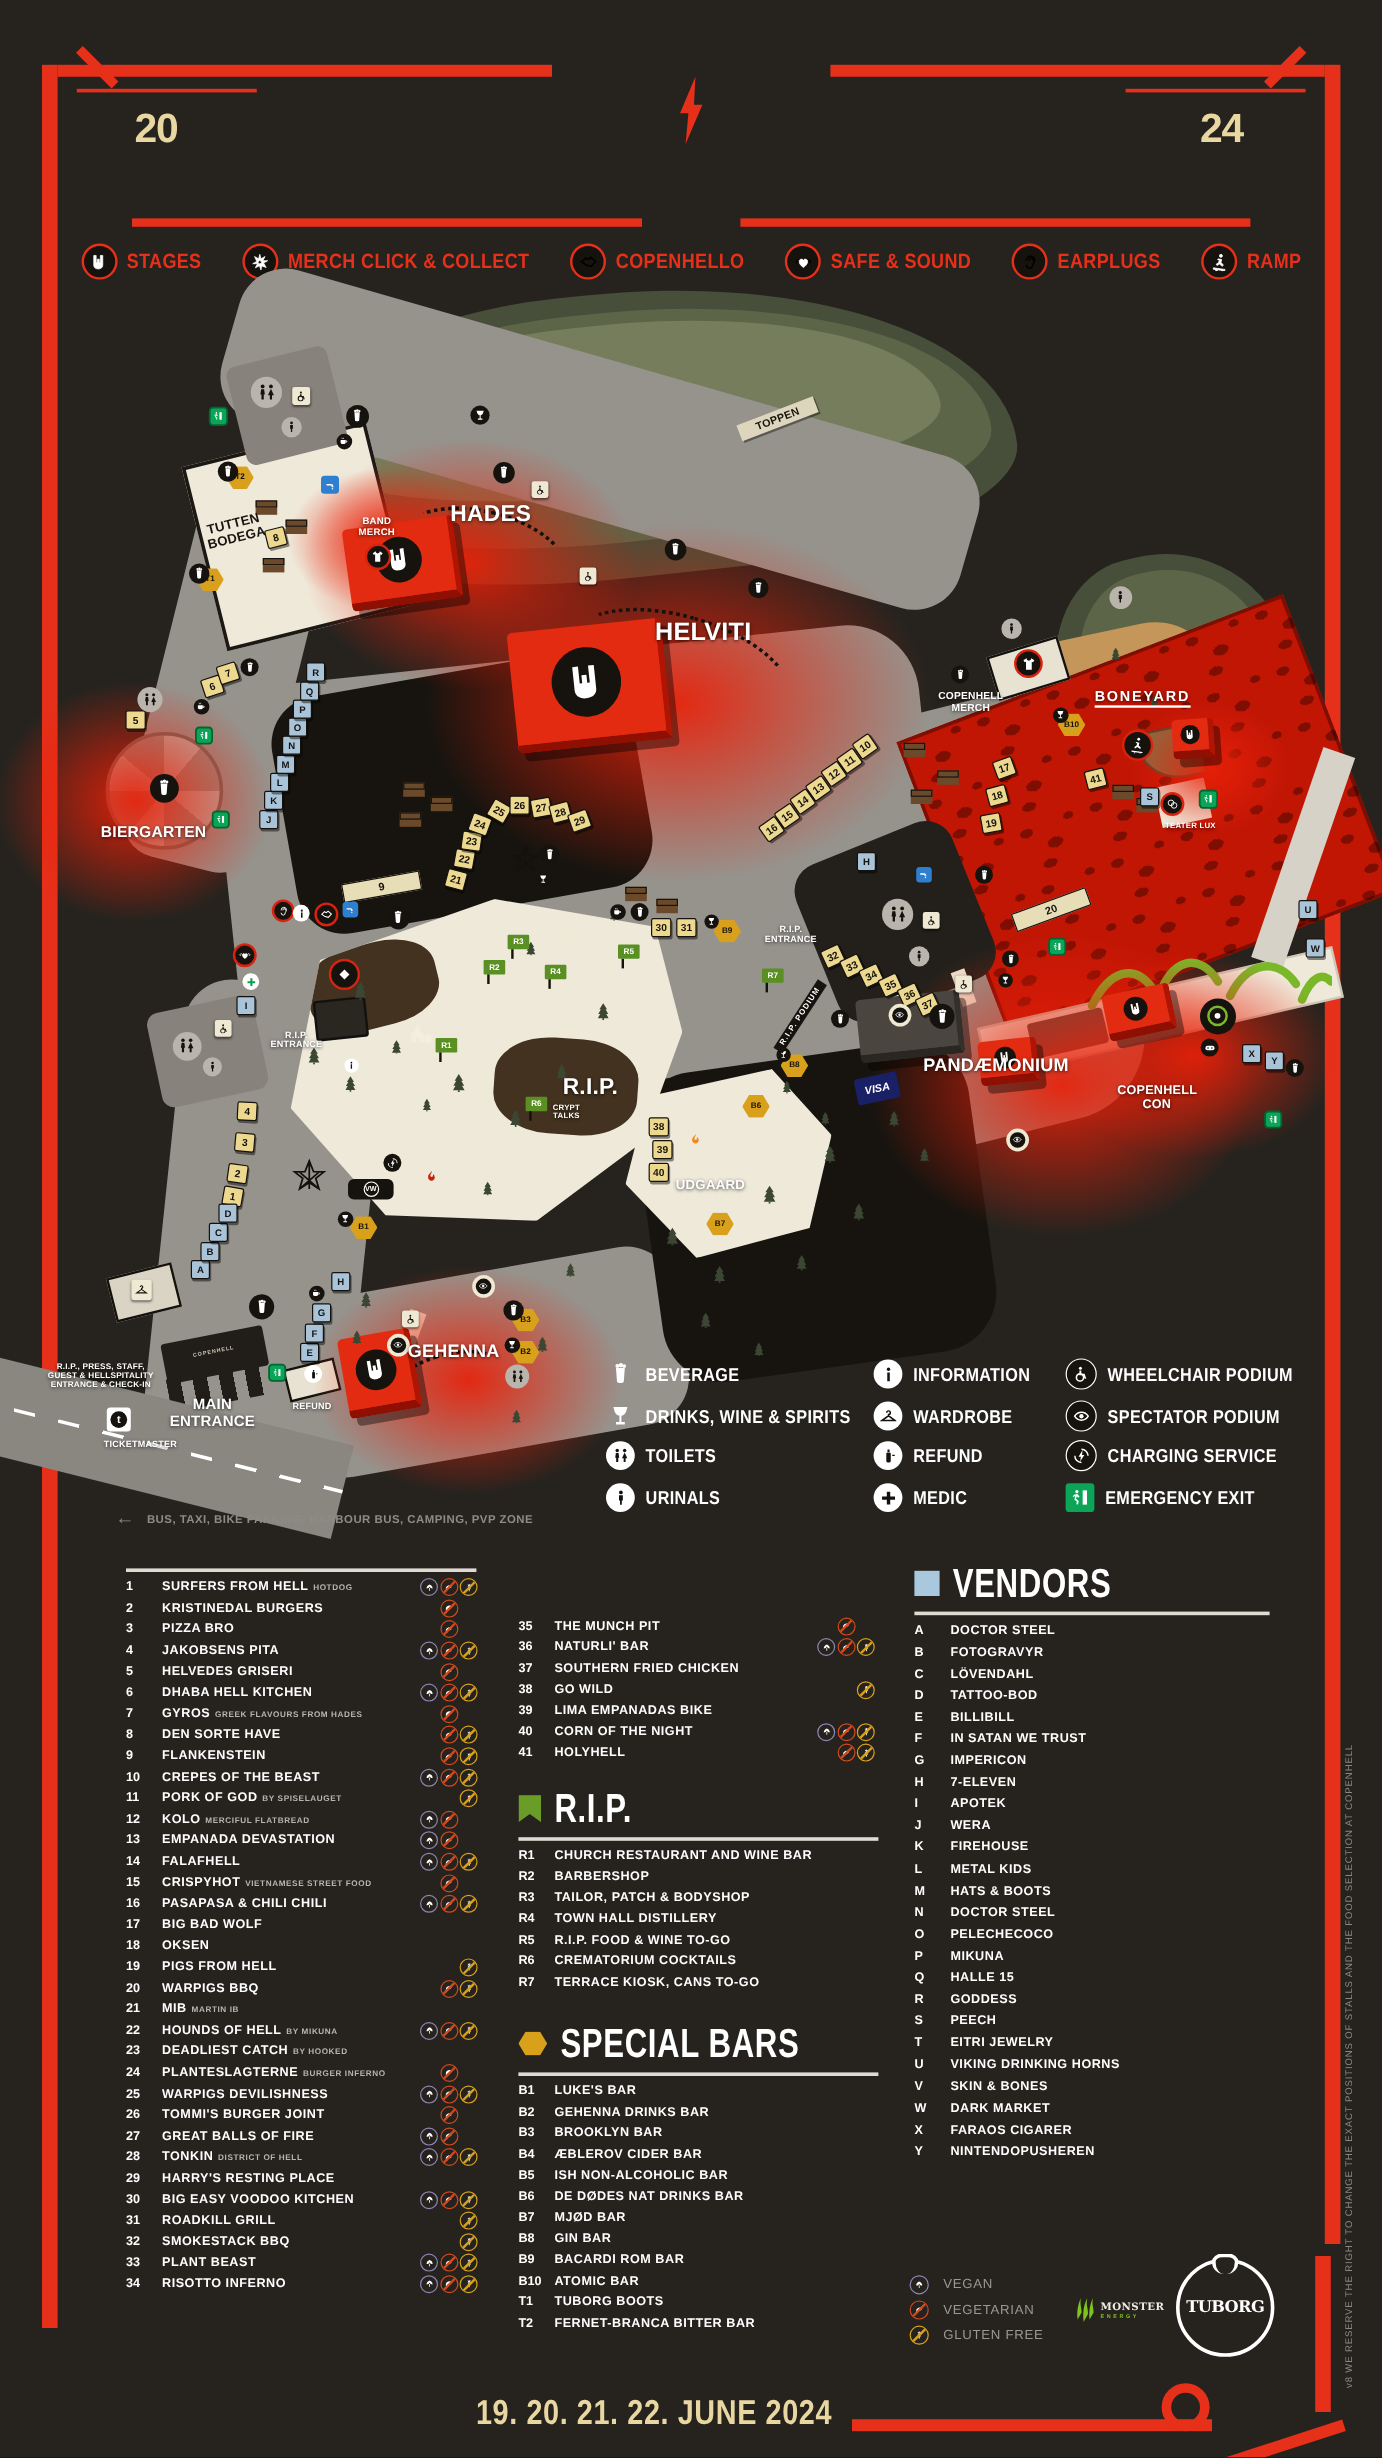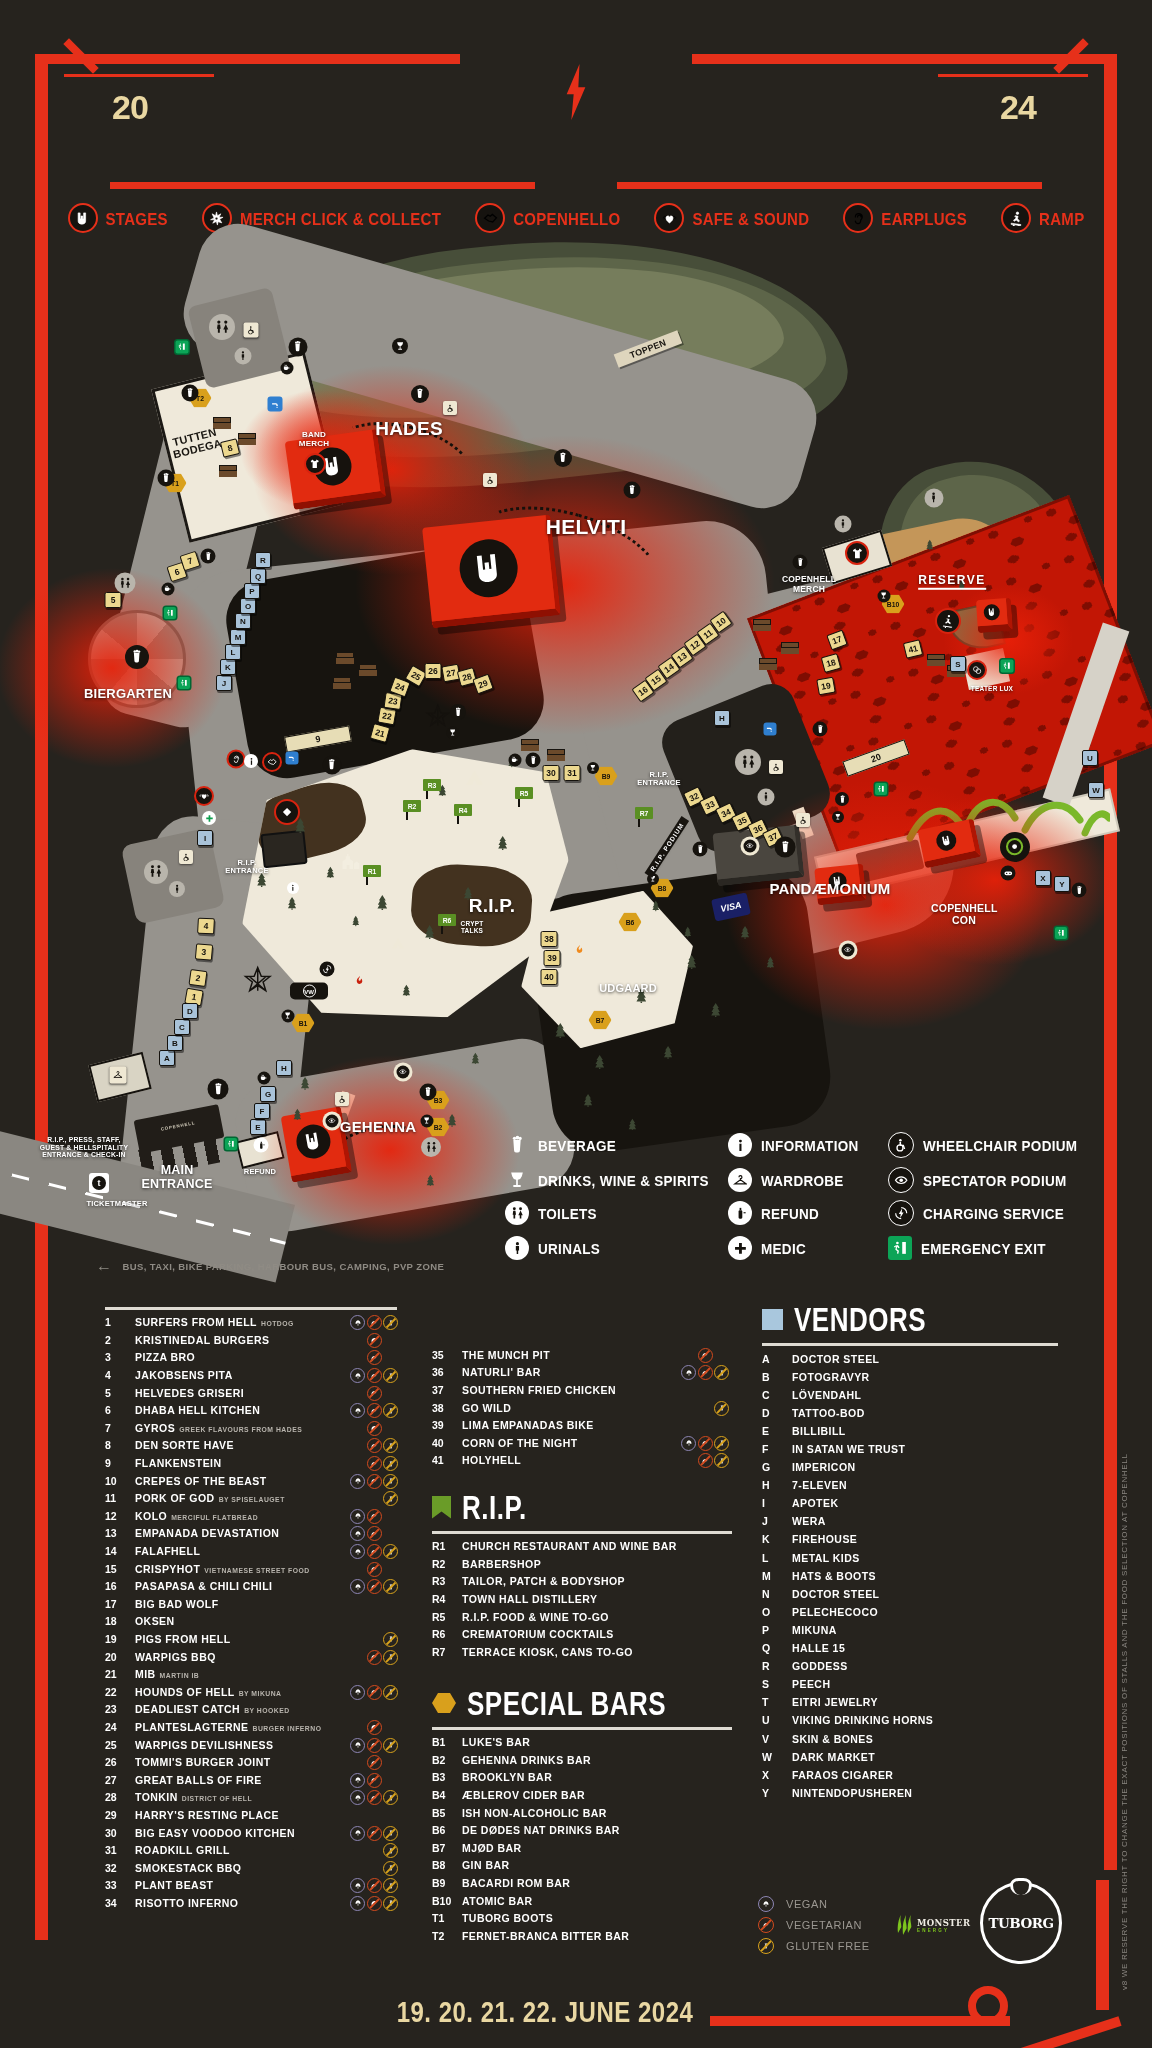--- a/index.html
+++ b/index.html
@@ -1108,25 +1108,25 @@
         <div class="bench" style="left: 228px; top: 468px;"></div>
         <div class="bench" style="left: 530px; top: 742px;"></div>
         <div class="bench" style="left: 556px; top: 752px;"></div>
         <div class="map-label lb-banner" style="left: 648px; top: 349px; font-size: 9px; transform: translate(-50%, -50%) rotate(-21deg);">TOPPEN</div>
         <div class="map-label lb-dark" style="left: 196px; top: 443px; font-size: 11px; width: 72px; white-space: normal; transform: translate(-50%, -50%) rotate(-14deg);">TUTTEN BODEGA</div>
         <div class="map-label" style="left: 314px; top: 440px; font-size: 8px; width: 46px; white-space: normal; transform: translate(-50%, -50%);">BAND MERCH</div>
         <div class="map-label" style="left: 409px; top: 429px; font-size: 19px; transform: translate(-50%, -50%);">HADES</div>
         <div class="map-label" style="left: 586px; top: 527px; font-size: 21px; transform: translate(-50%, -50%);">HELVITI</div>
         <div class="map-label" style="left: 128px; top: 694px; font-size: 13px; transform: translate(-50%, -50%);">BIERGARTEN</div>
         <div class="map-label" style="left: 809px; top: 585px; font-size: 8.5px; width: 64px; white-space: normal; transform: translate(-50%, -50%);">COPENHELL MERCH</div>
-        <div class="map-label lb-bone" style="left: 952px; top: 582px; font-size: 12px; transform: translate(-50%, -50%);">RESERVE</div>
+        <div class="map-label lb-bone" style="left: 952px; top: 582px; font-size: 12px; transform: translate(-50%, -50%);">BONEYARD</div>
         <div class="map-label" style="left: 992px; top: 689px; font-size: 6.5px; transform: translate(-50%, -50%);">TEATER LUX</div>
         <div class="map-label" style="left: 964px; top: 915px; font-size: 10.5px; width: 66px; white-space: normal; transform: translate(-50%, -50%);">COPENHELL CON</div>
         <div class="map-label" style="left: 830px; top: 889px; font-size: 15px; transform: translate(-50%, -50%);">PANDÆMONIUM</div>
-        <div class="map-label" style="left: 592px; top: 988px; font-size: 11px; transform: translate(-50%, -50%); margin-left: 36px;">UDGAARD</div>
+        <div class="map-label" style="left: 592px; top: 988px; font-size: 11px; transform: translate(-50%, -50%);">UDGAARD</div>
         <div class="map-label" style="left: 492px; top: 906px; font-size: 19px; transform: translate(-50%, -50%);">R.I.P.</div>
         <div class="map-label" style="left: 659px; top: 779px; font-size: 7.5px; width: 48px; white-space: normal; transform: translate(-50%, -50%);">R.I.P. ENTRANCE</div>
         <div class="map-label" style="left: 247px; top: 867px; font-size: 7.5px; width: 48px; white-space: normal; transform: translate(-50%, -50%);">R.I.P. ENTRANCE</div>
         <div class="map-label" style="left: 472px; top: 927px; font-size: 6.5px; width: 34px; white-space: normal; transform: translate(-50%, -50%);">CRYPT TALKS</div>
         <div class="map-label" style="left: 177px; top: 1177px; font-size: 12.5px; width: 88px; white-space: normal; transform: translate(-50%, -50%);">MAIN ENTRANCE</div>
         <div class="map-label" style="left: 260px; top: 1172px; font-size: 7.5px; transform: translate(-50%, -50%);">REFUND</div>
         <div class="map-label" style="left: 117px; top: 1204px; font-size: 7.5px; transform: translate(-50%, -50%);">TICKETMASTER</div>
         <div class="map-label" style="left: 378px; top: 1127px; font-size: 15px; transform: translate(-50%, -50%);">GEHENNA</div>
         <div class="map-label" style="left: 84px; top: 1147px; font-size: 6.8px; width: 94px; white-space: normal; transform: translate(-50%, -50%);">R.I.P., PRESS, STAFF, GUEST &amp; HELLSPITALITY ENTRANCE &amp; CHECK-IN</div>
         <div class="map-label lb-strip" style="left: 667px; top: 847px; font-size: 6.5px; transform: translate(-50%, -50%) rotate(-57deg);">R.I.P. PODIUM</div>

